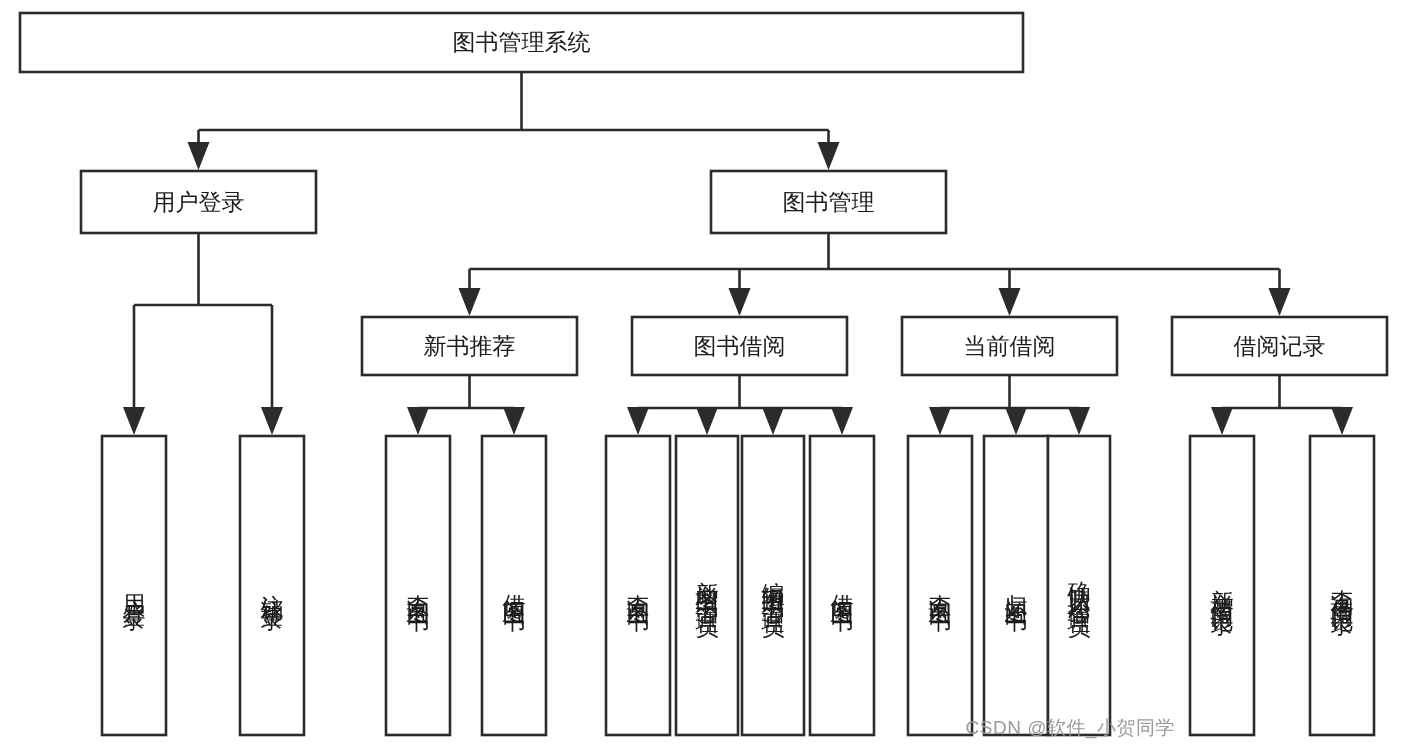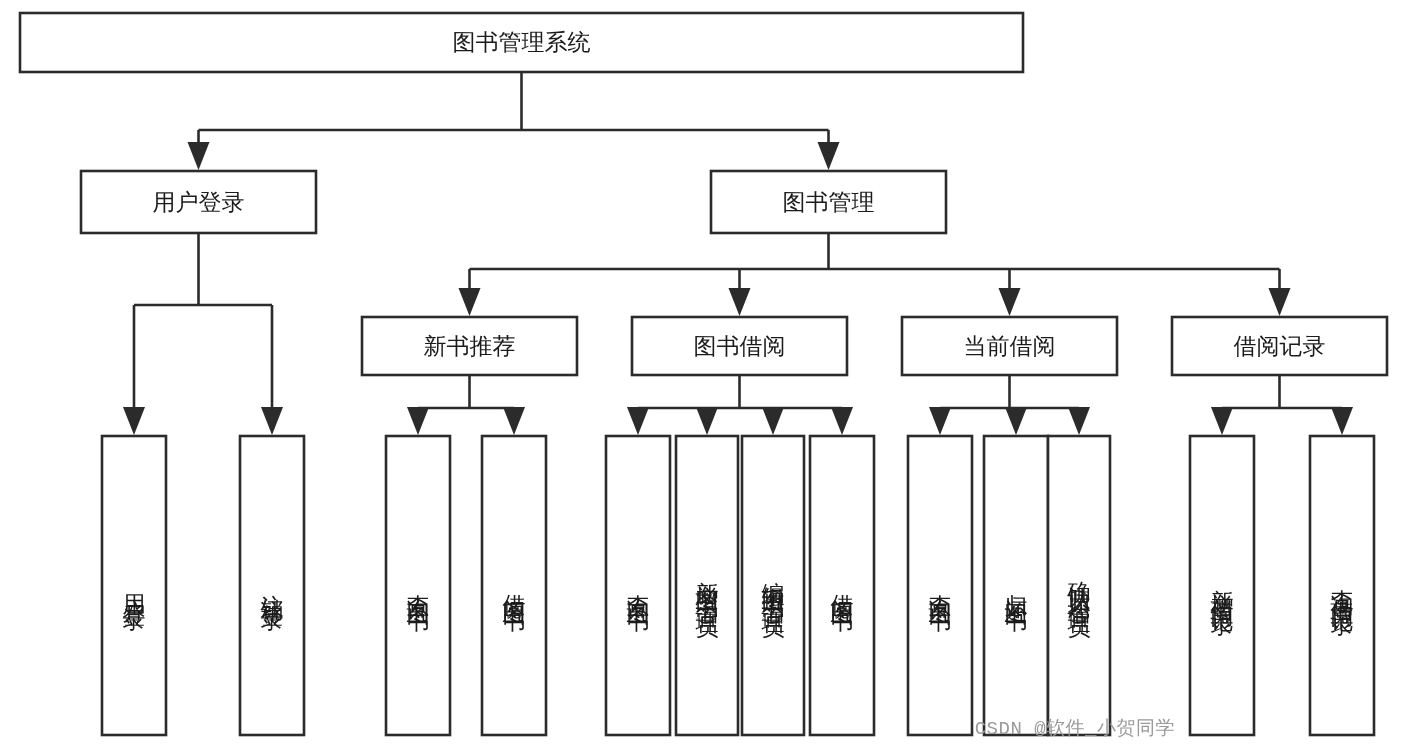--- a/index.html
+++ b/index.html
@@ -66,21 +66,21 @@
     line-height: 1.0;
     letter-spacing: 5px;
     color: #1b1b1b;
     white-space: nowrap;
     text-align: center;
   }
   .watermark {
     position: absolute;
     right: 8px;
     bottom: 6px;
-    font-family: Liberation Mono, monospace;
+    font-family: Liberation Sans, sans-serif;
     font-size: 19px;
     color: #9a9a9a;
     letter-spacing: 0.5px;
     white-space: nowrap;
     pointer-events: none;
   }
 </style>
 </head>
 <body>
 

